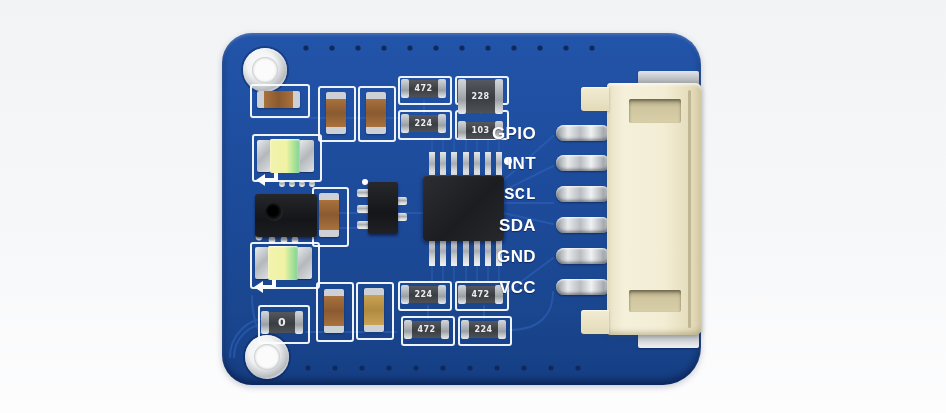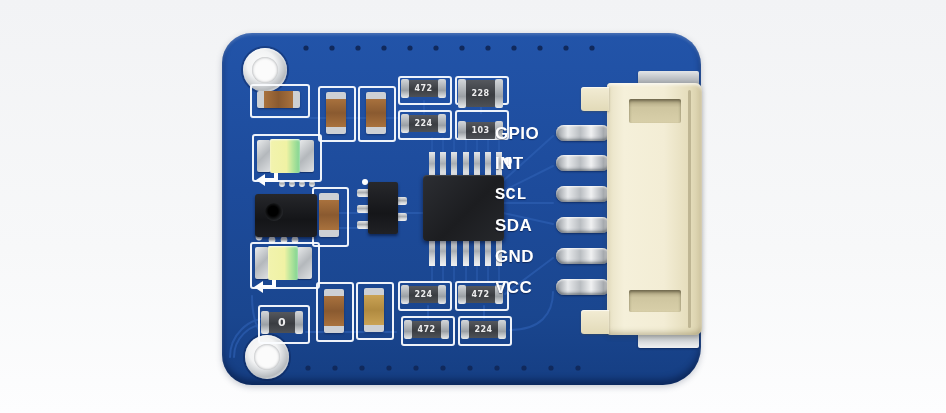--- a/index.html
+++ b/index.html
@@ -43,21 +43,21 @@
        box-shadow:inset 0 1px 2px rgba(255,255,255,.8);}
   .sensor{position:absolute;background:linear-gradient(180deg,#26272b,#141518 60%,#1d1e22);
        border-radius:3px;box-shadow:0 2px 3px rgba(0,5,25,.5);}
   .aperture{position:absolute;border-radius:50%;
        background:radial-gradient(circle at 45% 45%, #000 35%, #2a2c30 75%, #3a3c40 100%);}
   .sot{position:absolute;background:linear-gradient(180deg,#27282c,#151619 60%,#202125);
        border-radius:2px;box-shadow:0 2px 3px rgba(0,5,25,.5);}
   .ic{position:absolute;background:linear-gradient(135deg,#2c2e33 0%,#1c1d20 55%,#26282c 100%);
        border-radius:4px;box-shadow:0 2px 4px rgba(0,5,25,.55), inset 0 1px 1px rgba(255,255,255,.12);}
   
-  .pinlabel{position:absolute;left:495px;width:60px;
+  .pinlabel{position:absolute;left:476px;width:60px;text-align:right;
        font:700 17px "Liberation Sans",sans-serif;color:#fff;letter-spacing:.4px;
        text-shadow:0 1px 1px rgba(0,10,40,.5);}
   .pad{position:absolute;left:556px;width:54px;height:16px;border-radius:8px;
        background:linear-gradient(90deg,#8f949a 0%,#e8eaec 22%,#b9bdc1 45%,#f0f1f2 65%,#a9adb2 88%,#d9dbdd 100%);
        box-shadow:inset 0 1px 2px rgba(255,255,255,.85), inset 0 -2px 3px rgba(40,50,60,.5), 0 1px 2px rgba(0,10,40,.45);}
   
   .conn-tab{position:absolute;border-radius:2px;
        background:linear-gradient(180deg,#e3e5e7 0%,#a9adb2 45%,#cfd2d5 70%,#f0f1f2 100%);
        box-shadow:0 1px 2px rgba(0,10,40,.4);}
   .conn-body{position:absolute;border-radius:4px 7px 7px 4px;
@@ -203,21 +203,21 @@
   <div class="sk" style="left:318px;top:86px;width:34px;height:52px;z-index:3;"></div>
   <div class="capv" style="left:326px;top:92px;width:20px;height:42px;z-index:4;"></div>
   <div class="sk" style="left:358px;top:86px;width:34px;height:52px;z-index:3;"></div>
   <div class="capv" style="left:366px;top:92px;width:20px;height:42px;z-index:4;"></div>
 
   <div class="sk" style="left:398px;top:76px;width:50px;height:25px;z-index:3;"></div>
   <div class="res" style="left:408px;top:80px;width:31px;height:17px;z-index:4;">
       <span>472</span>
     </div>
   <div class="sk" style="left:455px;top:76px;width:50px;height:25px;z-index:3;"></div>
-  <div class="res" style="left:465px;top:80px;width:31px;height:27px;z-index:4;">
+  <div class="res" style="left:465px;top:80px;width:31px;height:33px;z-index:4;">
       <span>228</span>
     </div>
   <div class="sk" style="left:398px;top:110px;width:50px;height:26px;z-index:3;"></div>
   <div class="res" style="left:408px;top:115px;width:31px;height:17px;z-index:4;">
       <span>224</span>
     </div>
   <div class="sk" style="left:455px;top:110px;width:50px;height:26px;z-index:3;"></div>
   <div class="res" style="left:465px;top:122px;width:31px;height:17px;z-index:4;">
       <span>103</span>
     </div>

